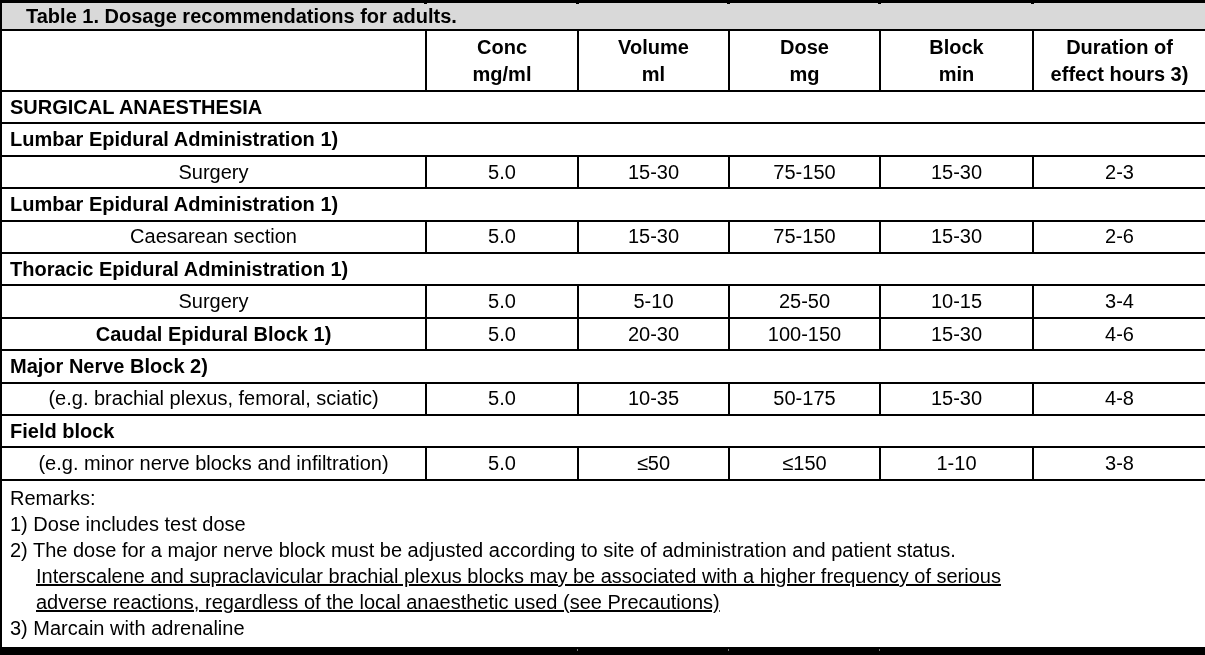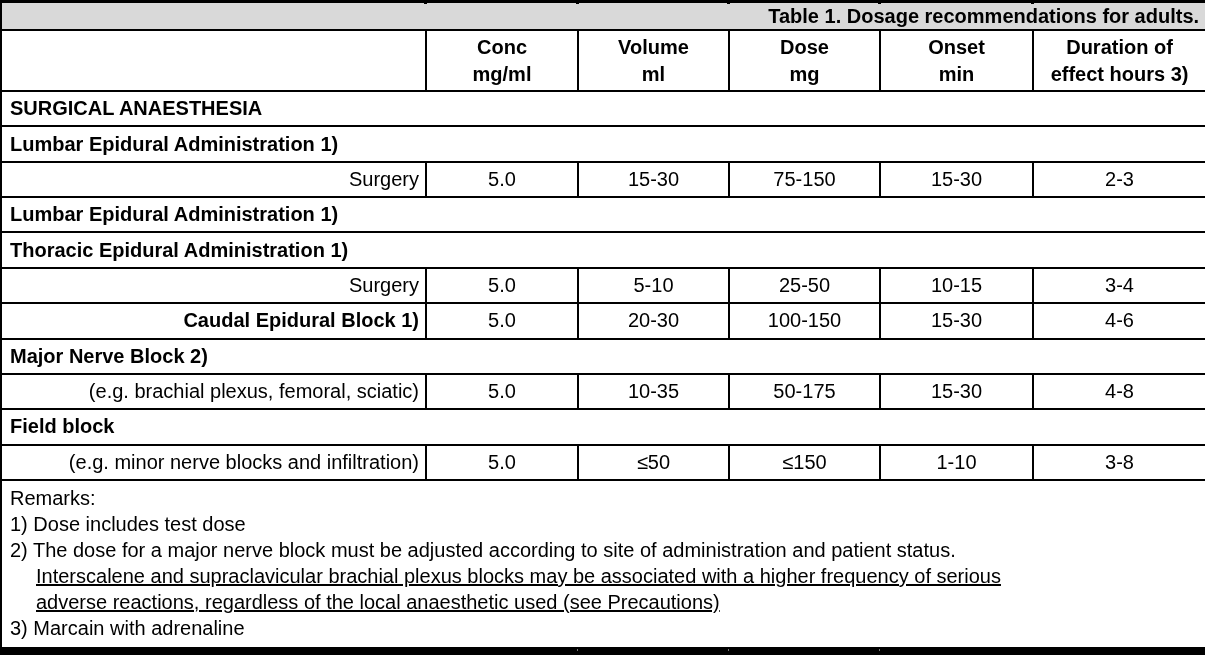--- a/index.html
+++ b/index.html
@@ -34,33 +34,32 @@
     font-size: 20px;
     color: #000;
     padding: 0 6px;
     vertical-align: middle;
     overflow: hidden;
   }
   tr.title-row td {
     background: #d9d9d9;
     font-weight: bold;
     height: 26px;
-    padding-left: 10px;
+    padding-left: 24px;
     border-top: 3px solid #000;
-    text-align: right;
   }
   tr.head-row td {
     font-weight: bold;
     text-align: center;
     height: 59px;
     white-space: pre-line;
     line-height: 1.35;
   }
   td.label {
-    text-align: right;
+    text-align: center;
   }
   td.section {
     font-weight: bold;
     text-align: left;
     padding-left: 8px;
   }
   td.bold {
     font-weight: bold;
     margin-left: 36px;
   }
@@ -112,21 +111,21 @@
     </tr>
 
     <tr class="head-row">
       <td></td>
       <td>Conc
 mg/ml</td>
       <td>Volume
 ml</td>
       <td>Dose
 mg</td>
-      <td>Onset
+      <td>Block
 min</td>
       <td>Duration of
 effect hours 3)</td>
     </tr>
 
     <tr>
       <td class="section" colspan="6">SURGICAL ANAESTHESIA</td>
     </tr>
 
     <tr>
@@ -139,20 +138,28 @@
       <td class="num">15-30</td>
       <td class="num">75-150</td>
       <td class="num">15-30</td>
       <td class="num">2-3</td>
     </tr>
 
     <tr>
       <td class="section" colspan="6">Lumbar Epidural Administration 1)</td>
     </tr>
 
+    <tr>
+      <td class="label">Caesarean section</td>
+      <td class="num">5.0</td>
+      <td class="num">15-30</td>
+      <td class="num">75-150</td>
+      <td class="num">15-30</td>
+      <td class="num">2-6</td>
+    </tr>
 
     <tr>
       <td class="section" colspan="6">Thoracic Epidural Administration 1)</td>
     </tr>
 
     <tr>
       <td class="label">Surgery</td>
       <td class="num">5.0</td>
       <td class="num">5-10</td>
       <td class="num">25-50</td>

